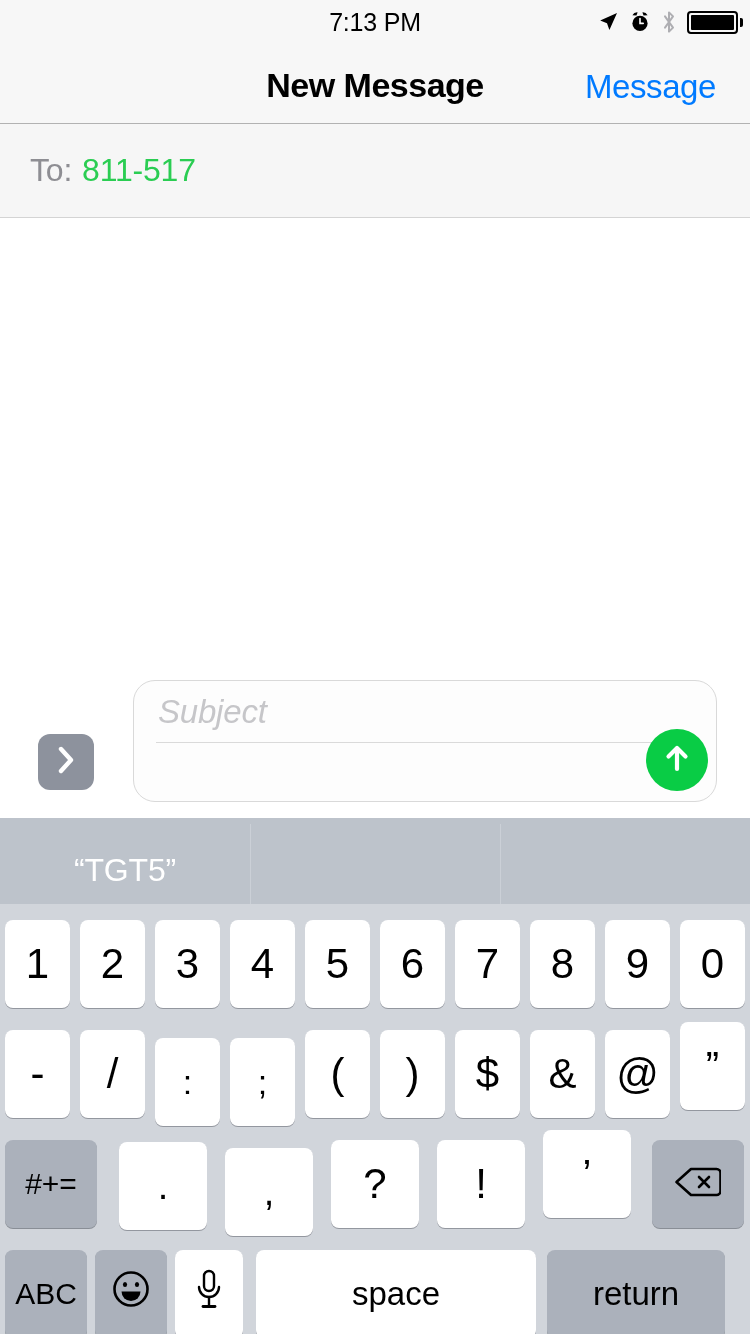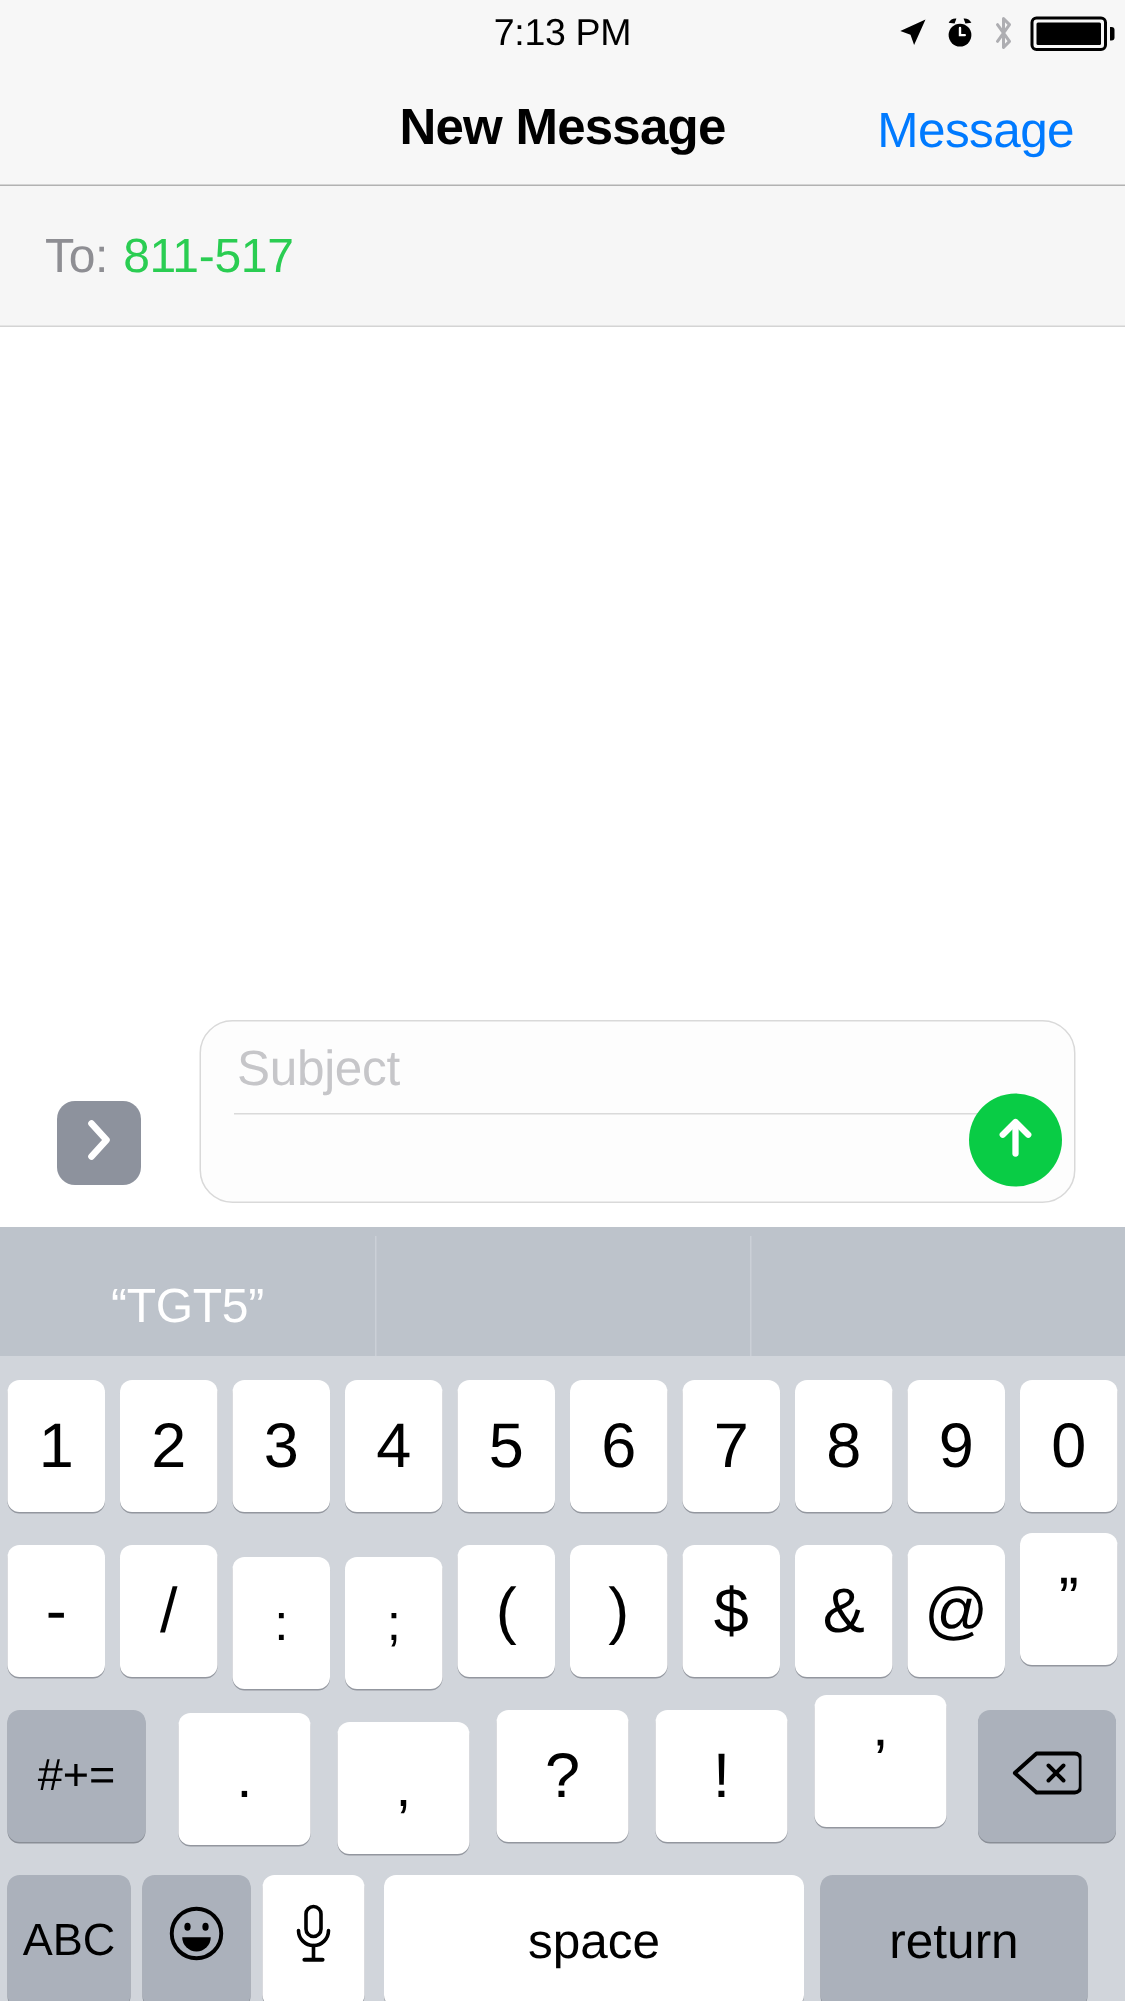--- a/index.html
+++ b/index.html
@@ -183,20 +183,21 @@
   .compose-bubble {
     position: absolute;
     left: 133px;
     top: 12px;
     width: 584px;
     height: 122px;
     box-sizing: border-box;
     border: 1.5px solid #D9D9D9;
     border-radius: 22px;
     background: #FDFDFD;
+    font-style: italic;
   }
   .subject-row {
     position: absolute;
     left: 0; top: 0;
     width: 100%;
     height: 61px;
     display: flex;
     align-items: center;
     padding-left: 24px;
     box-sizing: border-box;

